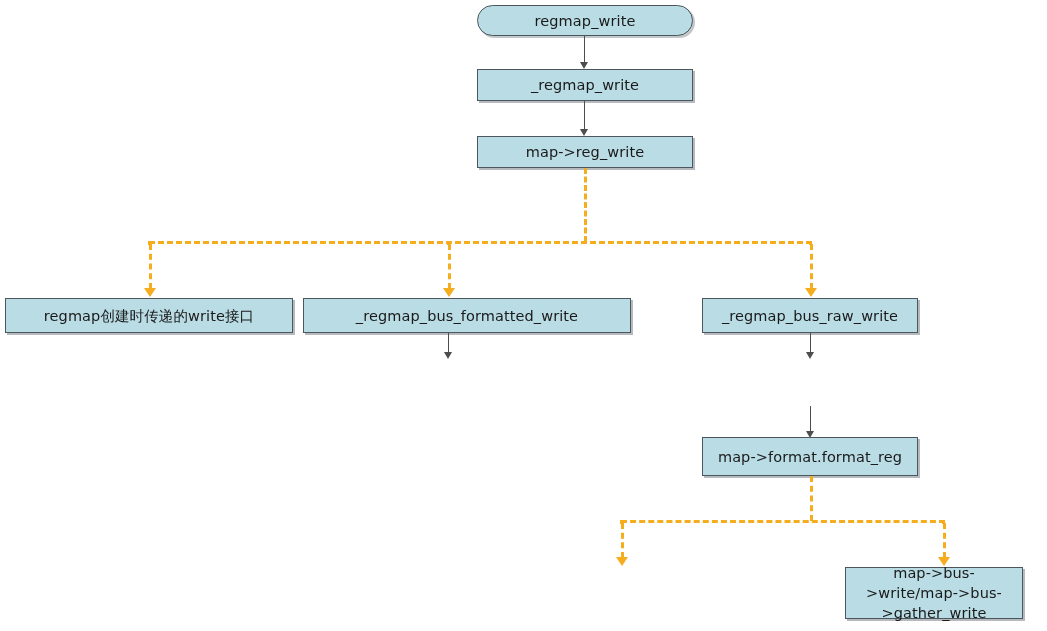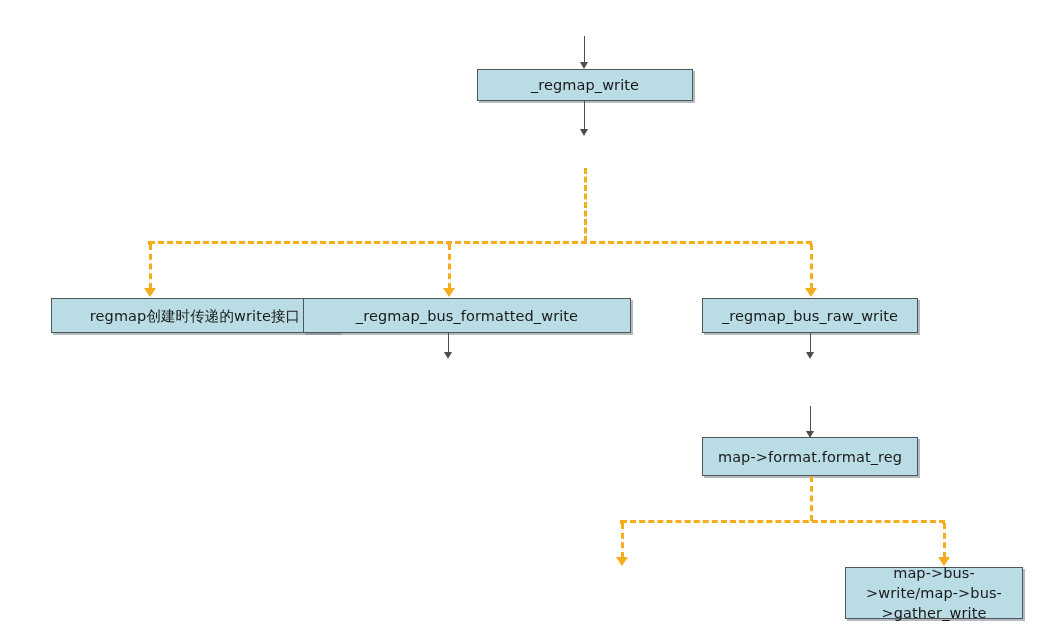--- a/index.html
+++ b/index.html
@@ -48,47 +48,49 @@
     border-right:6px solid transparent;
     border-top:9px solid #f5ac1d;
   }
   .corner{ position:absolute; background:#f5ac1d; }
 </style>
 </head>
 <body>
 
 <div id="canvas">
 
+  <div class="node pill" style="left:477px;top:5px;width:216px;height:31px;">regmap_write</div>
 
   <div class="edge v-solid" style="left:584px;top:36px;height:27px;"></div>
   <div class="arrow-solid" style="left:580px;top:62px;"></div>
 
   <div class="node" style="left:477px;top:69px;width:216px;height:32px;">_regmap_write</div>
 
   <div class="edge v-solid" style="left:584px;top:101px;height:28px;"></div>
   <div class="arrow-solid" style="left:580px;top:129px;"></div>
 
+  <div class="node" style="left:477px;top:136px;width:216px;height:32px;">map-&gt;reg_write</div>
 
   <div class="edge v-dash" style="left:584px;top:168px;height:74px;"></div>
   <div class="edge h-dash" style="left:149px;top:241px;width:663px;"></div>
 
   <div class="corner" style="left:148px;top:241px;width:3px;height:4px;"></div>
   <div class="corner" style="left:809px;top:241px;width:3px;height:4px;"></div>
 
   <div class="edge v-dash" style="left:149px;top:244px;height:45px;"></div>
   <div class="arrow-dash" style="left:144px;top:288px;"></div>
 
   <div class="edge v-dash" style="left:448px;top:244px;height:45px;"></div>
   <div class="corner" style="left:447px;top:241px;width:3px;height:4px;"></div>
   <div class="arrow-dash" style="left:443px;top:288px;"></div>
 
   <div class="edge v-dash" style="left:810px;top:244px;height:45px;"></div>
   <div class="arrow-dash" style="left:805px;top:288px;"></div>
 
-  <div class="node" style="left:5px;top:298px;width:288px;height:35px;margin-left:46px;">regmap创建时传递的write接口</div>
+  <div class="node" style="left:5px;top:298px;width:288px;height:35px;">regmap创建时传递的write接口</div>
 
   <div class="node" style="left:303px;top:298px;width:328px;height:35px;text-align:right;">_regmap_bus_formatted_write</div>
 
   <div class="node" style="left:702px;top:298px;width:216px;height:35px;">_regmap_bus_raw_write</div>
 
   <div class="edge v-solid" style="left:448px;top:333px;height:20px;"></div>
   <div class="arrow-solid" style="left:444px;top:352px;"></div>
 
 
   <div class="edge v-solid" style="left:810px;top:333px;height:20px;"></div>

